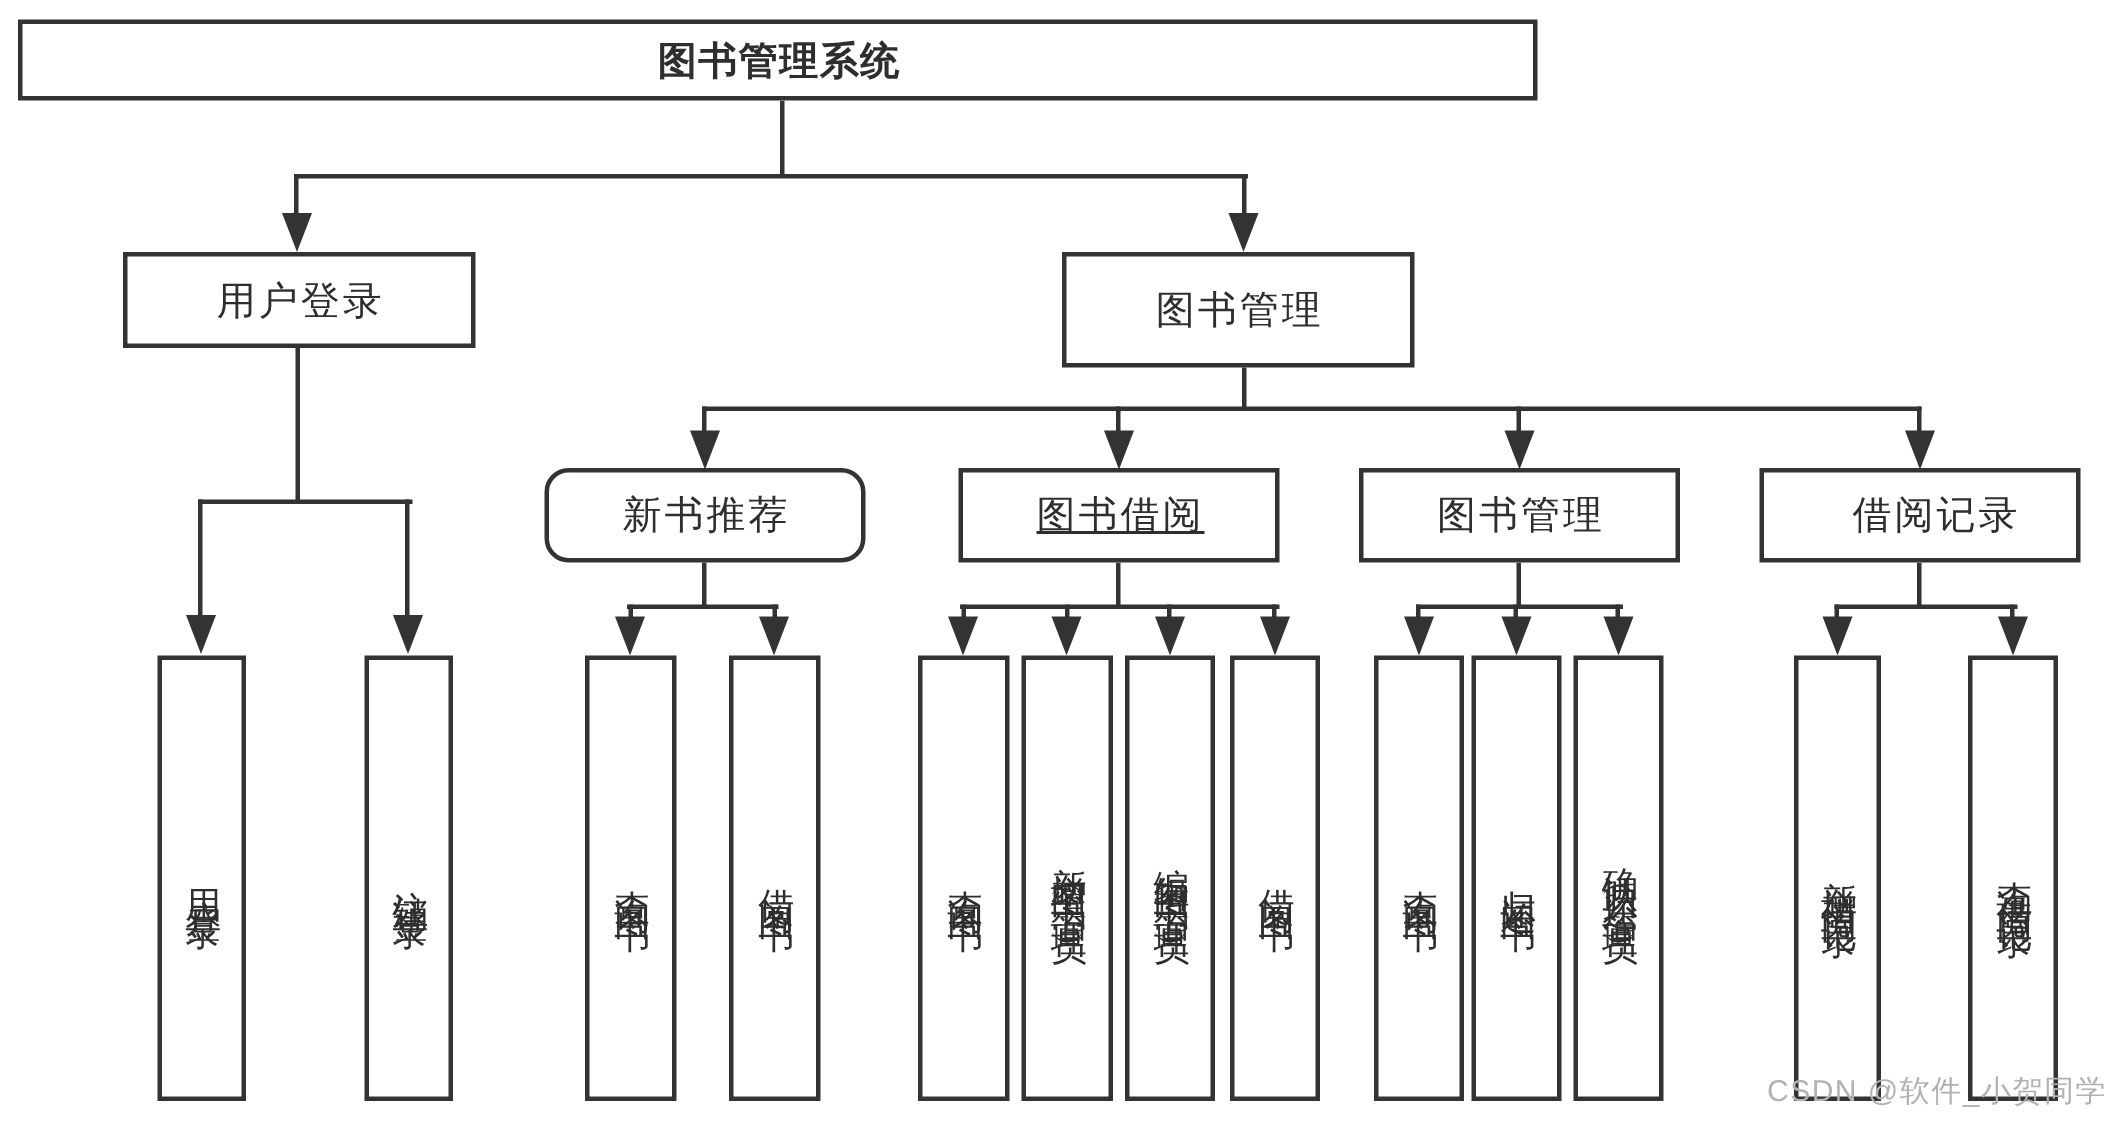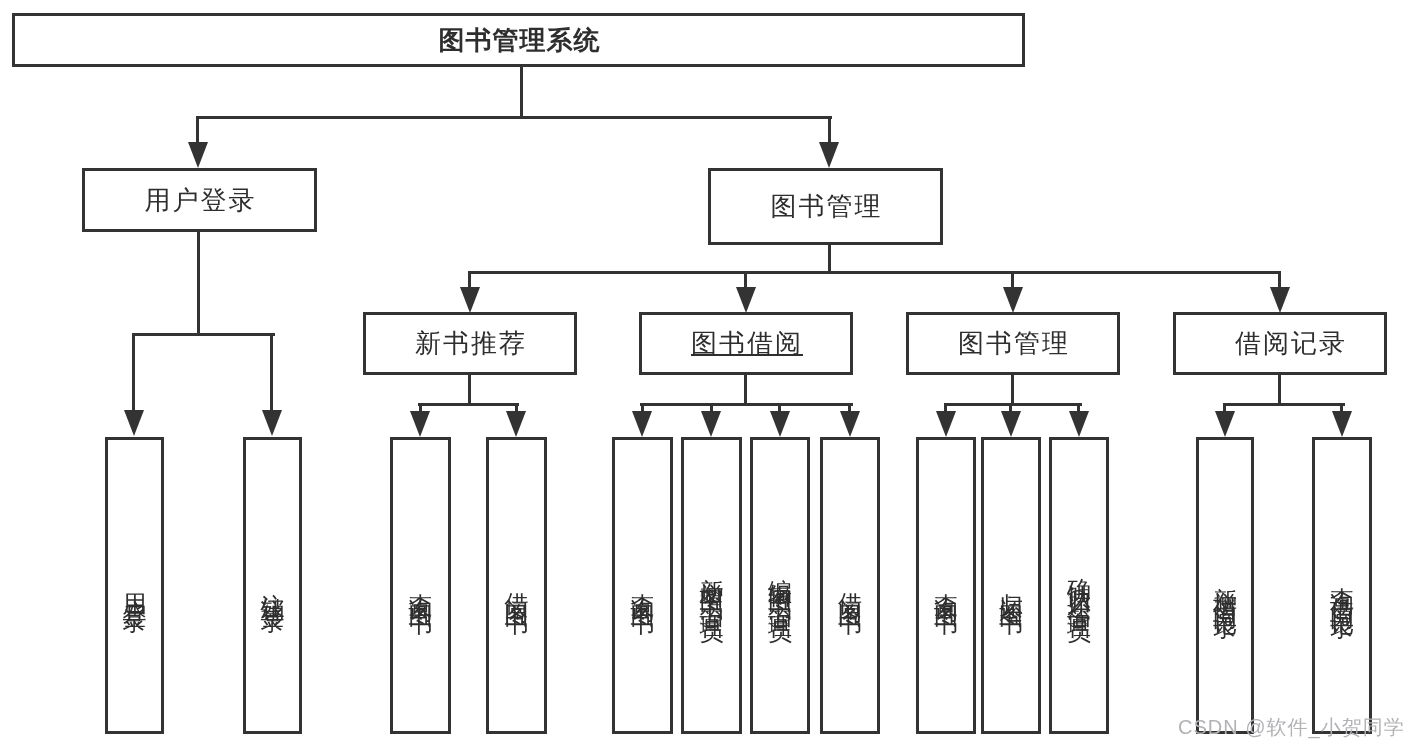--- a/index.html
+++ b/index.html
@@ -97,21 +97,21 @@
     <span>图书管理系统</span>
   </div>
 
   <div class="box h" style="left:82px;top:168px;width:235px;height:64px;">
     <span>用户登录</span>
   </div>
   <div class="box h" style="left:708px;top:168px;width:235px;height:77px;">
     <span>图书管理</span>
   </div>
 
-  <div class="box h" style="left:363px;top:312px;width:214px;height:63px;">
+  <div class="box h" style="left:363px;top:312px;width:214px;height:63px;border-radius:16px;">
     <span>新书推荐</span>
   </div>
   <div class="box h" style="left:639px;top:312px;width:214px;height:63px;text-decoration:underline;">
     <span>图书借阅</span>
   </div>
   <div class="box h" style="left:906px;top:312px;width:214px;height:63px;">
     <span>图书管理</span>
   </div>
   <div class="box h" style="left:1173px;top:312px;width:214px;height:63px;padding-left:20px;">
     <span>借阅记录</span>

